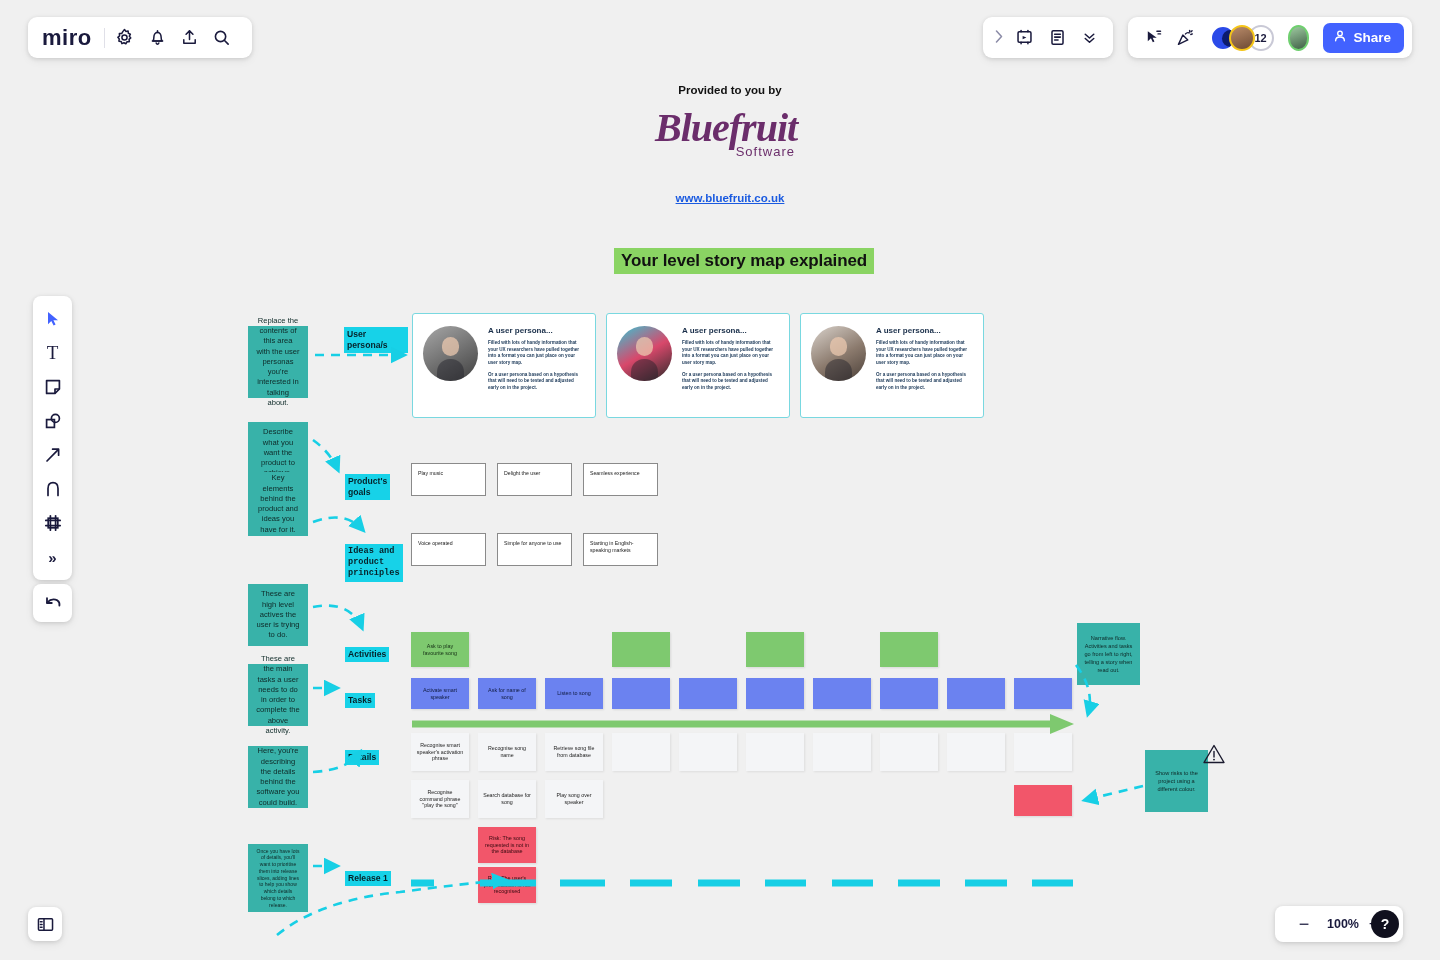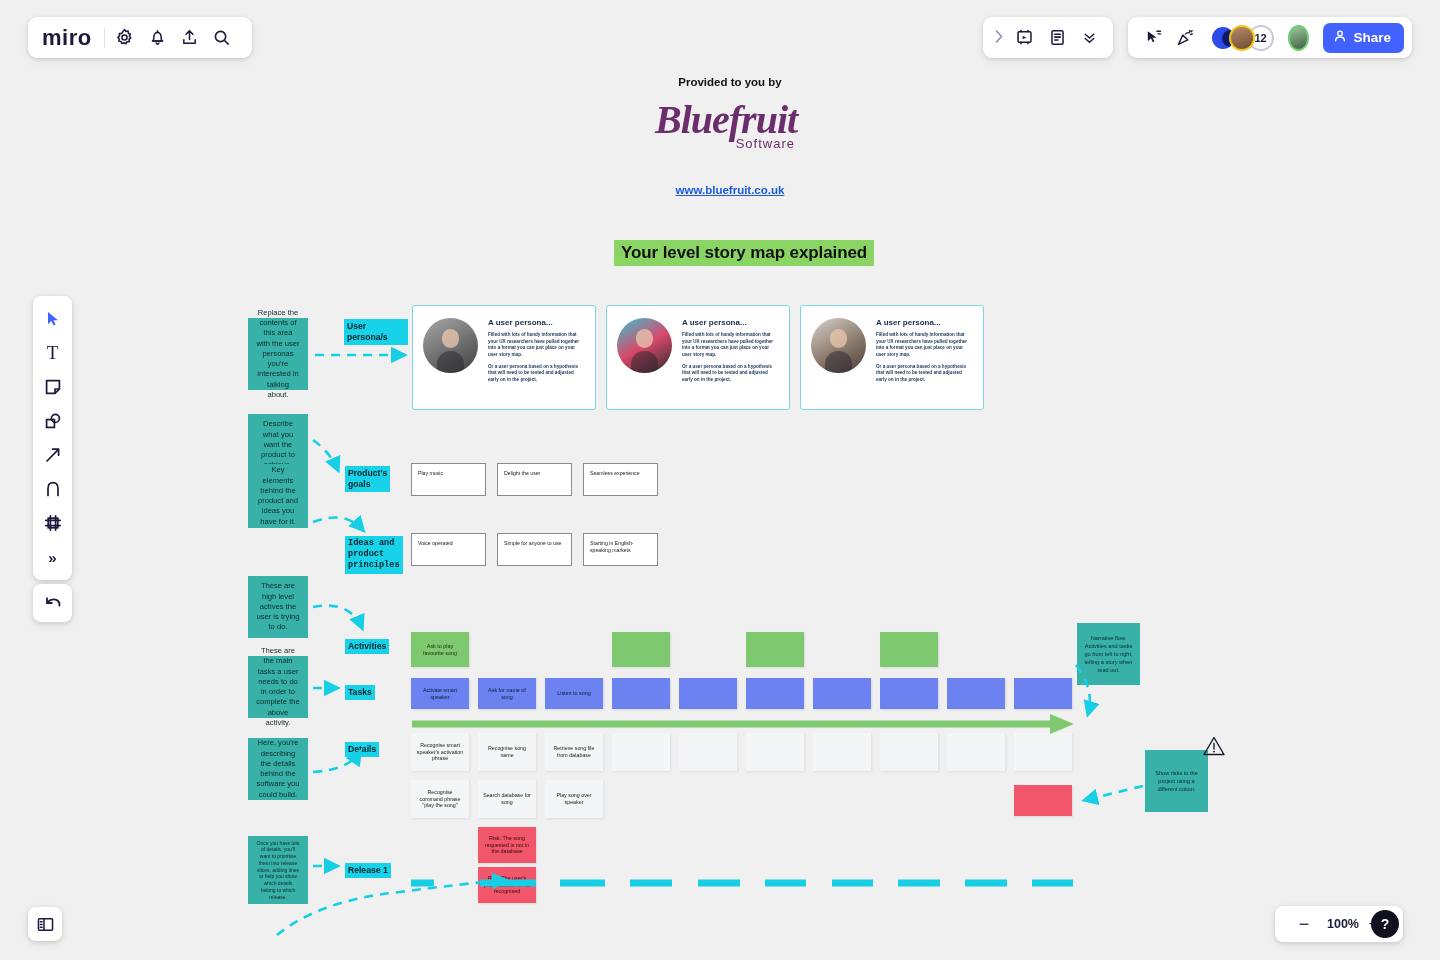--- a/index.html
+++ b/index.html
@@ -107,21 +107,21 @@
     justify-content:center; font-size: 18px; color:#1a1a3d; cursor: pointer;}
   .zoom-val { font-size: 12.5px; font-weight: 700; color:#1a1a3d; width: 40px; text-align:right;}
   .help-btn {
     position: absolute; left: 1371px; top: 910px;
     width: 28px; height: 28px; border-radius: 50%; background: #10101e;
     color:#fff; font-size: 14px; font-weight: 700;
     display: flex; align-items: center; justify-content: center; cursor: pointer;
   }
 
   
-  .bd { position: absolute; }
+  .bd { position: absolute; margin-top: 8px; }
   .hdr-small {
     font-size: 11.5px; font-weight: 700; color: #111; text-align: center;
   }
   .brand-link {
     font-size: 11.5px; color: #1a5ae0; text-decoration: underline; font-weight: 600;
   }
   .title-chip {
     background: #8ad463; color: #111; font-size: 17px; font-weight: 700;
     padding: 3px 7px; display: inline-block; letter-spacing: -.1px;
   }

